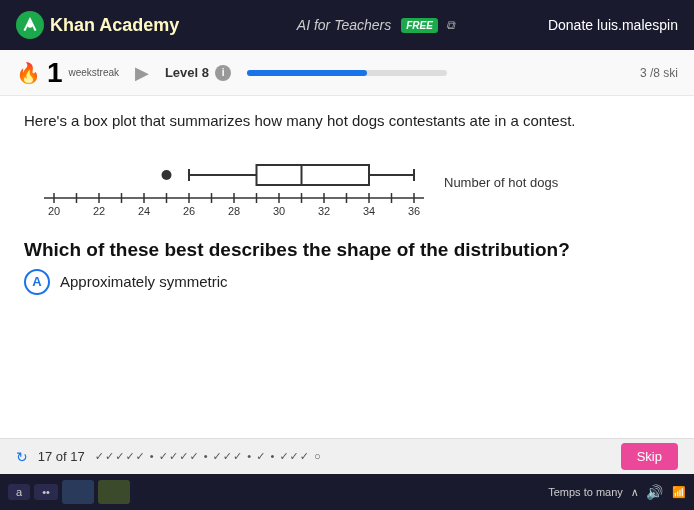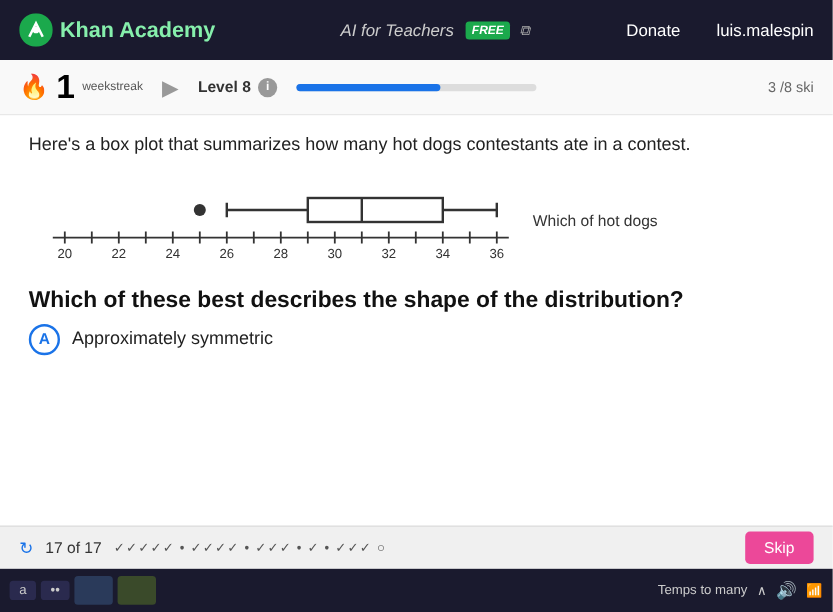--- a/index.html
+++ b/index.html
@@ -20,21 +20,21 @@
       padding: 0 16px;
       height: 50px;
       color: #fff;
     }
     .navbar-brand {
       display: flex;
       align-items: center;
       gap: 6px;
       font-size: 18px;
       font-weight: 700;
-      color: #86efac;
+      color: #fef9c3;
       margin-right: 24px;
     }
     .brand-logo {
       width: 28px;
       height: 28px;
     }
     .navbar-center {
       display: flex;
       align-items: center;
       gap: 6px;
@@ -54,21 +54,21 @@
       margin-left: 4px;
     }
     .external-icon {
       font-size: 12px;
       color: #aaa;
       margin-left: 2px;
     }
     .navbar-right {
       display: flex;
       align-items: center;
-      gap: 30px;
+      gap: 4px;
       font-size: 14px;
       color: #fff;
     }
     .donate-btn {
       color: #fff;
       font-size: 14px;
       cursor: pointer;
     }
     .user-name {
       color: #fff;
@@ -332,21 +332,21 @@
 
         <line x1="277.5" y1="22" x2="277.5" y2="42" stroke="#333" stroke-width="2"></line>
 
         <line x1="345" y1="32" x2="390" y2="32" stroke="#333" stroke-width="2"></line>
 
         <line x1="390" y1="26" x2="390" y2="38" stroke="#333" stroke-width="2"></line>
 
         <circle cx="142.5" cy="32" r="5" fill="#333"></circle>
       </svg>
     </div>
-    <div style="font-size:13px;color:#333;margin-top:-4px;">Which of hot dogs</div>
+    <div style="font-size:13px;color:#333;margin-top:-4px;">Number of hot dogs</div>
   </div>
 
   <p class="which-question">Which of these best describes the shape of the distribution?</p>
 
   <div class="answer-option">
     <div class="option-circle">A</div>
     <span>Approximately symmetric</span>
   </div>
 </div>
 

